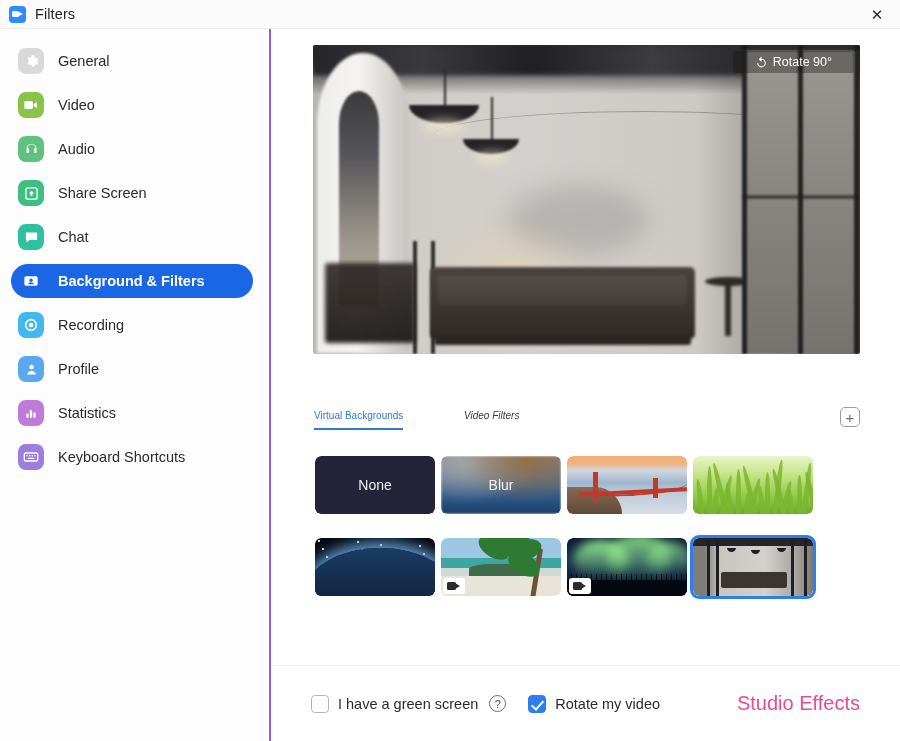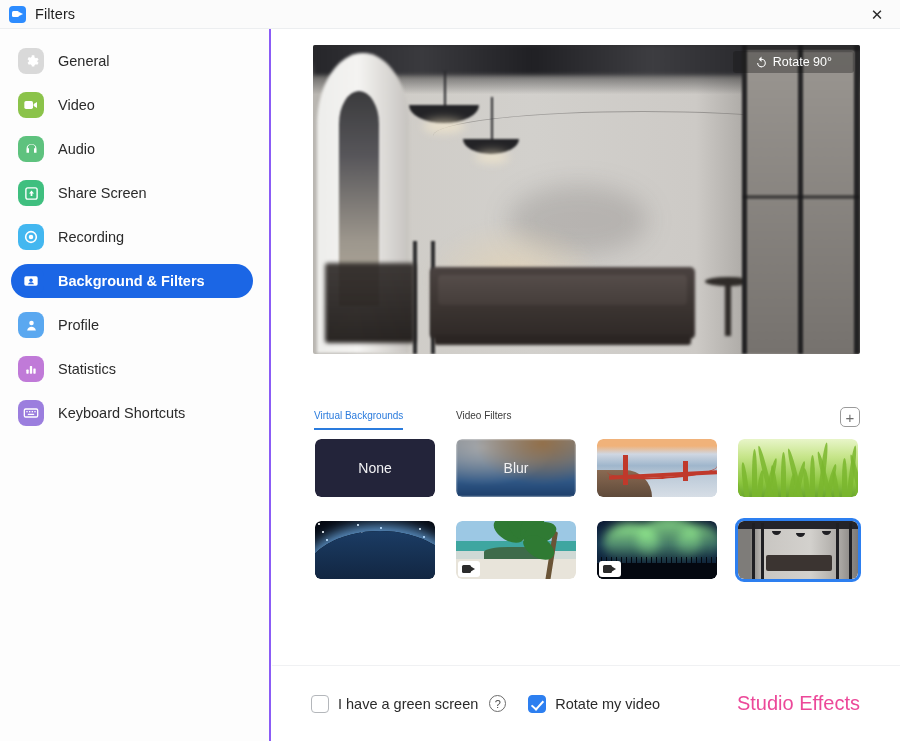--- a/index.html
+++ b/index.html
@@ -142,33 +142,33 @@
   }
 
   
   .tabs { position: absolute; left: 42px; top: 381px; width: 546px; height: 30px; }
   .tab {
     position: absolute; top: 0; font-size: 10px; color: #3a3a3a; cursor: pointer;
     padding-bottom: 7px;
   }
   .tab.active { color: #2a7bdd; border-bottom: 2px solid #2a7bdd; }
   .tab-virtual { left: 0; }
-  .tab-filters { left: 142px; }
+  .tab-filters { left: 150px; font-style: italic; }
   .add-btn {
     position: absolute; right: 0; top: -3px; width: 20px; height: 20px;
     border: 1px solid #9b9b9b; border-radius: 5px; cursor: pointer;
     display: flex; align-items: center; justify-content: center;
     color: #6d6d6d; font-size: 15px; line-height: 1;
   }
 
   
   .thumbs {
-    position: absolute; left: 40px; top: 407px; width: 552px;
+    position: absolute; left: 40px; top: 424px; width: 552px;
     display: grid; grid-template-columns: repeat(4, 126px);
-    gap: 18px 15px;
+    gap: 18px 0;
   }
   .thumb {
     position: relative; width: 126px; height: 64px;
     border-radius: 9px; overflow: hidden; cursor: pointer;
     border: 3px solid transparent;
   }
   .thumb.selected { border-color: #2d7ff0; }
   .thumb-inner { position: absolute; inset: 0; border-radius: 6px; overflow: hidden; }
   .thumb-label {
     position: absolute; inset: 0; display: flex; align-items: center; justify-content: center;
@@ -325,37 +325,45 @@
       <div class="nav-item">
         <div class="nav-icon" style="background: rgb(63, 191, 127);">
           <svg width="15" height="15" viewBox="0 0 24 24">
             <rect x="3" y="3" width="18" height="18" rx="3" fill="none" stroke="#fff" stroke-width="2.2"></rect>
             <path fill="#fff" d="M12 7l4 5h-2.6v4h-2.8v-4H8z"></path>
           </svg>
         </div>
         <span class="nav-label">Share Screen</span>
       </div>
       <div class="nav-item">
-        <div class="nav-icon" style="background: rgb(67, 183, 240);">
-          <svg width="16" height="16" viewBox="0 0 24 24">
-            <circle cx="12" cy="12" r="8" fill="none" stroke="#fff" stroke-width="2.4"></circle>
-            <circle cx="12" cy="12" r="3.4" fill="#fff"></circle>
-          </svg>
-        </div>
-        <span class="nav-label">Recording</span>
+        <div class="nav-icon" style="background: rgb(47, 192, 160);">
+          <svg width="15" height="15" viewBox="0 0 24 24">
+            <path fill="#fff" d="M4 4h16a1 1 0 0 1 1 1v10a1 1 0 0 1-1 1H9l-5 4v-4H4a1 1 0 0 1-1-1V5a1 1 0 0 1 1-1z"></path>
+          </svg>
+        </div>
+        <span class="nav-label">Chat</span>
       </div>
       <div class="nav-item active">
         <div class="nav-icon" style="background: rgb(27, 102, 229);">
           <svg width="16" height="16" viewBox="0 0 24 24">
             <rect x="2" y="5" width="20" height="14" rx="2.5" fill="#fff"></rect>
             <circle cx="12" cy="11" r="2.6" fill="#1b66e5"></circle>
             <path d="M7.5 17c.6-2.2 2.4-3.2 4.5-3.2s3.9 1 4.5 3.2z" fill="#1b66e5"></path>
           </svg>
         </div>
         <span class="nav-label">Background &amp; Filters</span>
+      </div>
+      <div class="nav-item">
+        <div class="nav-icon" style="background: rgb(67, 183, 240);">
+          <svg width="16" height="16" viewBox="0 0 24 24">
+            <circle cx="12" cy="12" r="8" fill="none" stroke="#fff" stroke-width="2.4"></circle>
+            <circle cx="12" cy="12" r="3.4" fill="#fff"></circle>
+          </svg>
+        </div>
+        <span class="nav-label">Recording</span>
       </div>
       <div class="nav-item">
         <div class="nav-icon" style="background: rgb(90, 168, 240);">
           <svg width="15" height="15" viewBox="0 0 24 24">
             <circle cx="12" cy="8" r="3.6" fill="#fff"></circle>
             <path fill="#fff" d="M5 20c.8-4 3.6-6 7-6s6.2 2 7 6z"></path>
           </svg>
         </div>
         <span class="nav-label">Profile</span>
       </div>

